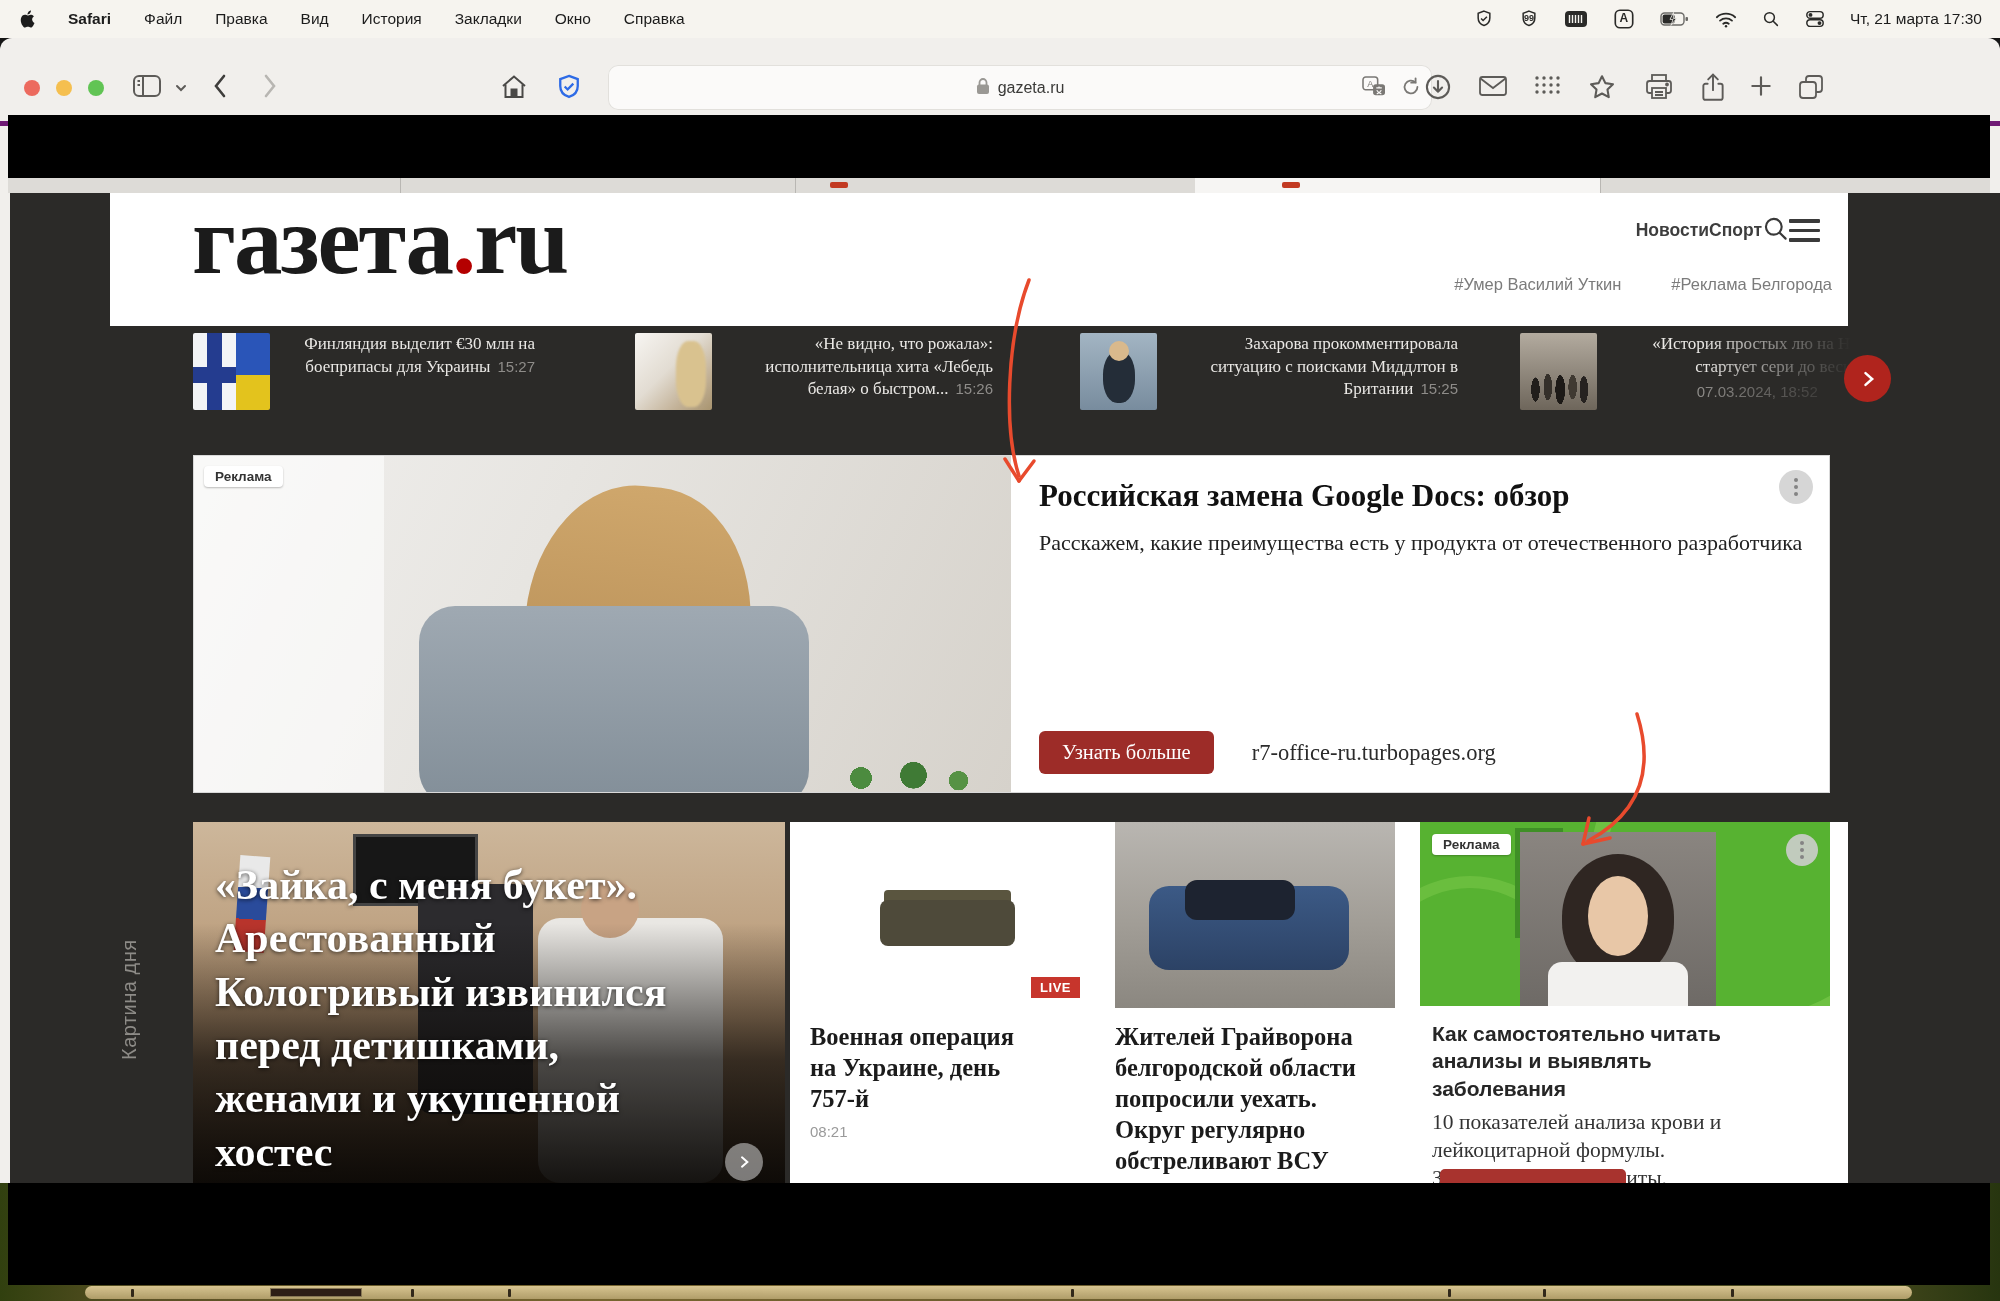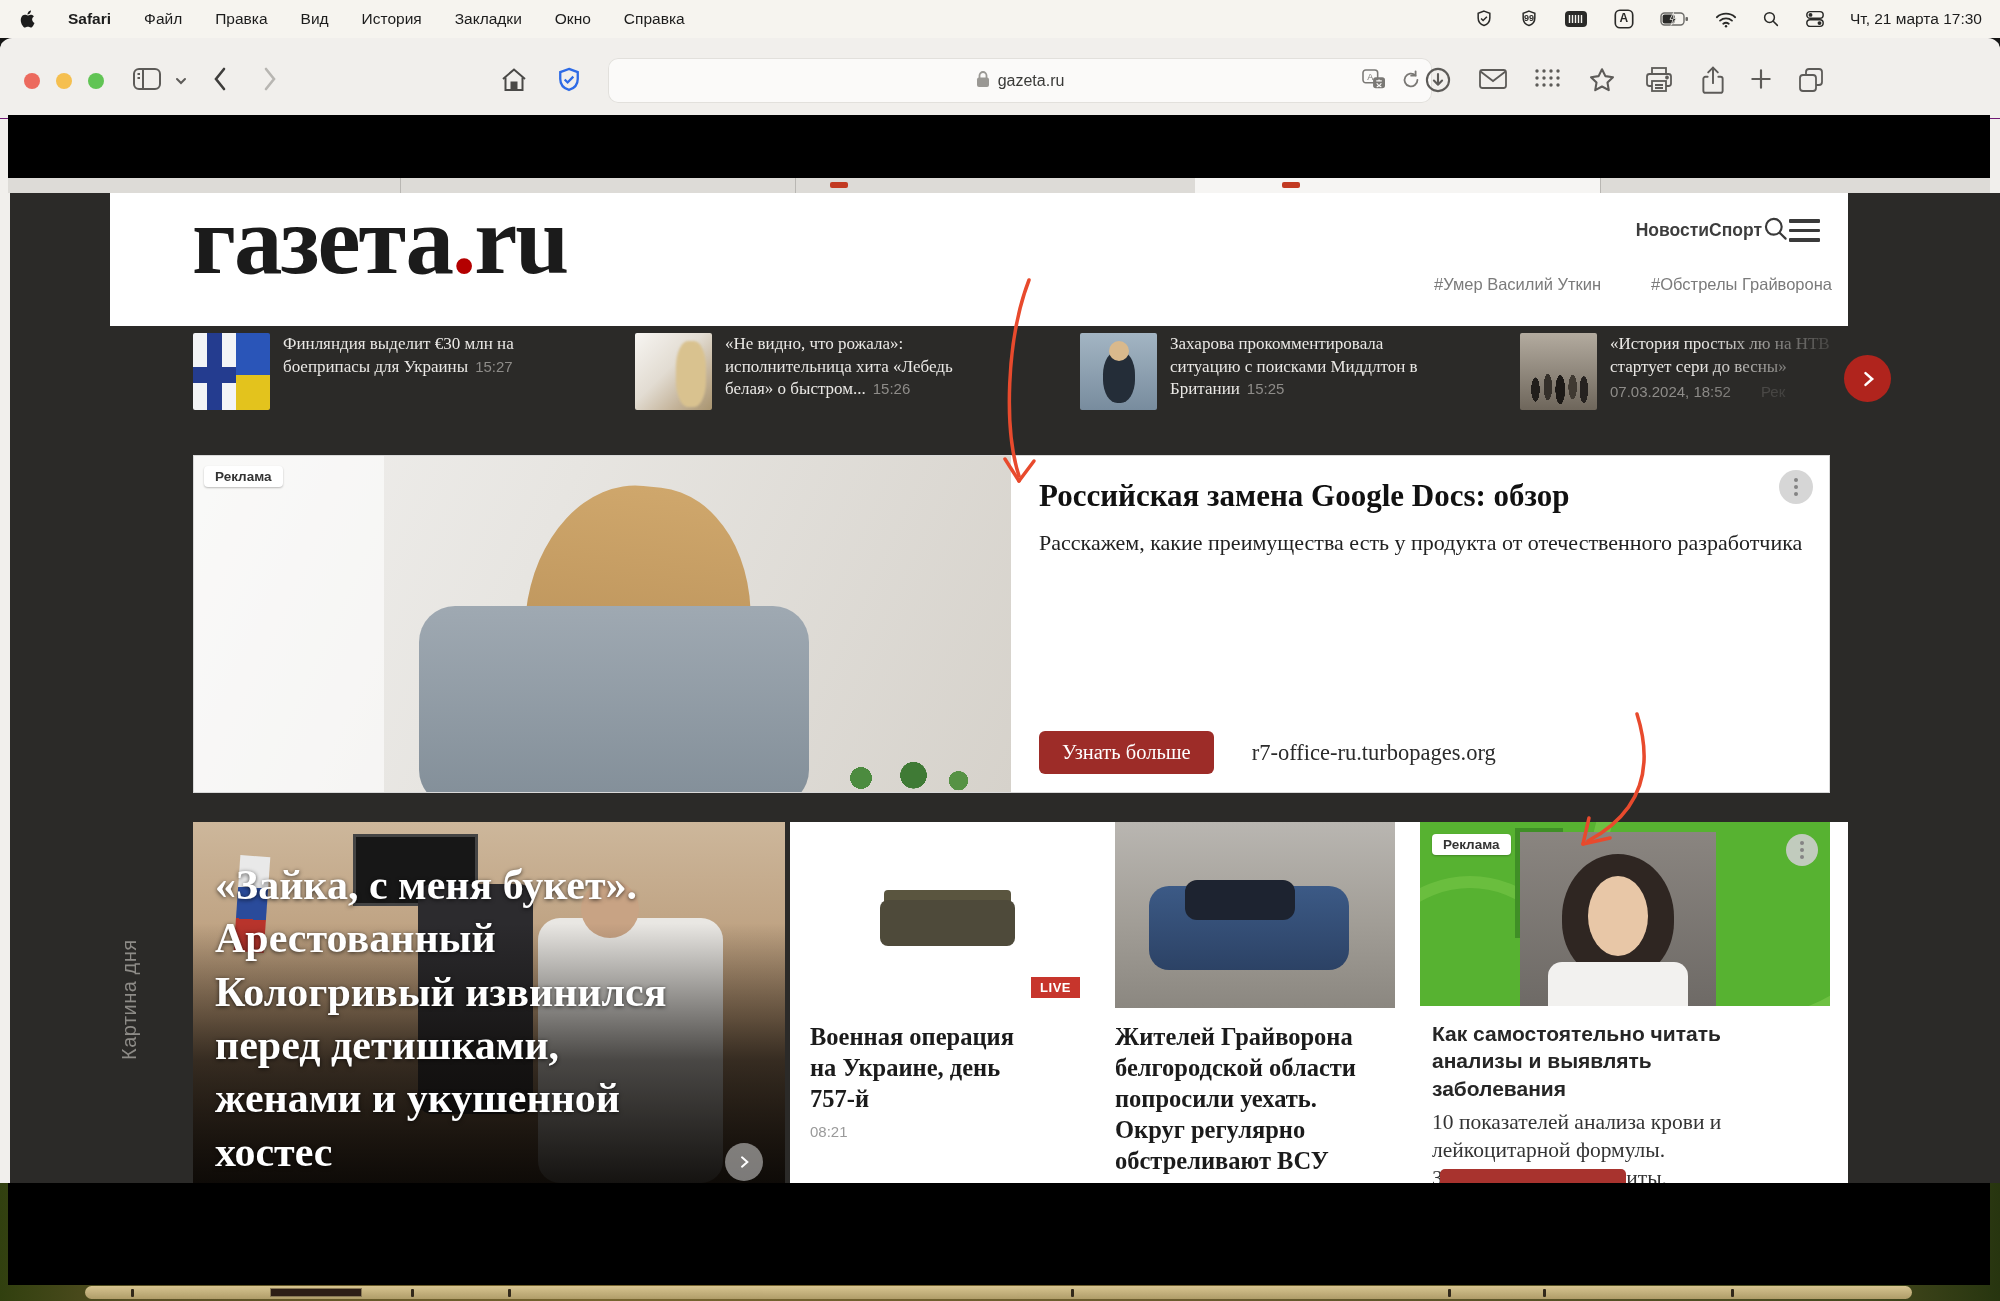--- a/index.html
+++ b/index.html
@@ -12,21 +12,21 @@
            display:flex;align-items:center;padding:0 18px;color:#1c1c1c;font-size:15.5px;}
   .menubar .left{display:flex;align-items:center;gap:33px;}
   .menubar .appname{font-weight:bold;}
   .menubar .right{margin-left:auto;display:flex;align-items:center;gap:25px;}
   .mi svg{display:block;}
   .mb-clock{font-size:15.5px;color:#1c1c1c;white-space:nowrap;}
 
   
   .window{position:absolute;left:0;top:38px;width:2000px;height:1145px;border-radius:12px 12px 0 0;
           overflow:hidden;background:#f1efec;}
-  .toolbar{position:absolute;left:0;top:4px;width:100%;height:77px;background:#f1efec;border-bottom:1px solid #701a75;}
+  .toolbar{position:absolute;left:0;top:11px;width:100%;height:77px;background:#f1efec;border-bottom:5px solid #701a75;}
   .lights{position:absolute;left:24px;top:31px;display:flex;gap:16px;}
   .light{width:16px;height:16px;border-radius:50%;}
   .light.r{background:#ec6a5e;}.light.y{background:#f5bf4f;}.light.g{background:#61c454;}
   .tbtn{position:absolute;top:24px;color:#5d5b58;}
   .urlbar{position:absolute;left:608px;top:16px;width:824px;height:45px;border-radius:10px;
           background:#fbfaf9;box-shadow:inset 0 0 0 1px #e2e0dc;display:flex;align-items:center;justify-content:center;}
   .urlbar .addr{display:flex;align-items:center;gap:8px;color:#3a3a38;font-size:16px;}
   .urlbar-right{position:absolute;right:10px;top:10px;display:flex;gap:14px;align-items:center;color:#7a7875;}
 
   
@@ -43,21 +43,21 @@
   .logo{position:absolute;left:82px;top:-8px;font-family:"Liberation Serif",serif;font-weight:bold;
         font-size:97px;color:#1b1b1b;letter-spacing:-2px;}
   .logo .dot{color:#b40000;}
   .sitenav{position:absolute;right:28px;top:22px;display:flex;align-items:center;}
   .sitenav .nav-link{font-size:17.5px;color:#3d3d3d;font-weight:bold;}
   .burger{display:flex;flex-direction:column;gap:6px;cursor:pointer;}
   .burger span{display:block;width:31px;height:3.5px;background:#3a3a3a;border-radius:1px;}
   .hashtags{position:absolute;right:16px;top:82px;display:flex;gap:50px;font-size:16.5px;color:#7b7b7b;}
 
   
-  .caritem{position:absolute;top:140px;display:flex;gap:13px;}
+  .caritem{position:absolute;top:140px;display:flex;gap:13px;text-align:right;}
   .thumb{width:77px;height:77px;flex:0 0 77px;border-radius:2px;position:relative;overflow:hidden;}
   .cartxt{font-family:"Liberation Serif",serif;font-size:17px;line-height:1.33;color:#eae8e5;}
   .cartime{font-family:"Liberation Sans",sans-serif;font-size:15px;color:#8e8c89;margin-left:7px;}
   .cardate{font-family:"Liberation Sans",sans-serif;font-size:15px;color:#8e8c89;margin-top:4px;}
   .carextra{margin-left:30px;opacity:.55;}
   .carfade{position:absolute;left:1690px;top:134px;width:210px;height:126px;
            background:linear-gradient(to right,rgba(43,42,40,0),#2b2a28 72%);z-index:3;}
   .nextbtn{position:absolute;left:1834px;top:162px;width:47px;height:47px;border-radius:50%;
            background:#b0241d;z-index:4;display:flex;align-items:center;justify-content:center;}
 
@@ -426,21 +426,21 @@
               </svg>
           </span>
           <span class="burger">
               <span></span>
               <span></span>
               <span></span>
             </span>
         </div>
         <div class="hashtags">
           <span>#Умер Василий Уткин</span>
-          <span>#Обстрелы Грайворона</span>
+          <span>#Реклама Белгорода</span>
         </div>
       </div>
 
       <div class="caritem" style="left:183px;width:345px;">
         <div class="thumb t-flags">
             <div class="fin"></div>
             <div class="ukr"></div>
           </div>
         <div class="cartxt" style="width:252px;"><span>Финляндия выделит €30 млн на боеприпасы для Украины</span><span class="cartime">15:27</span></div>
       </div>

